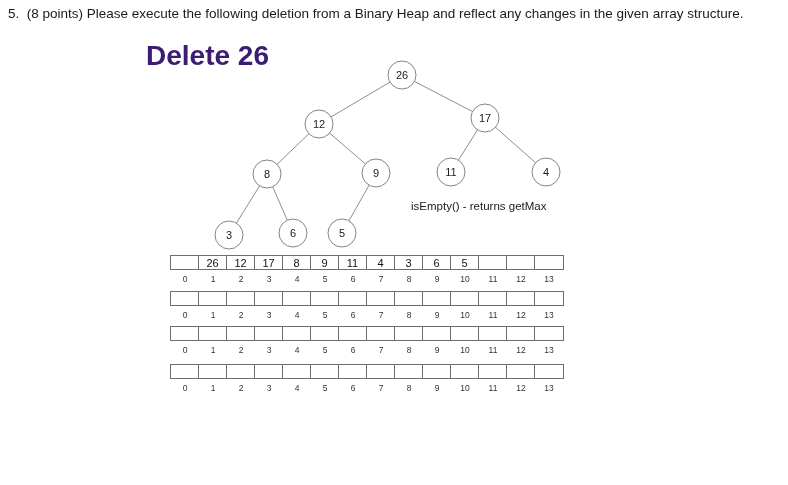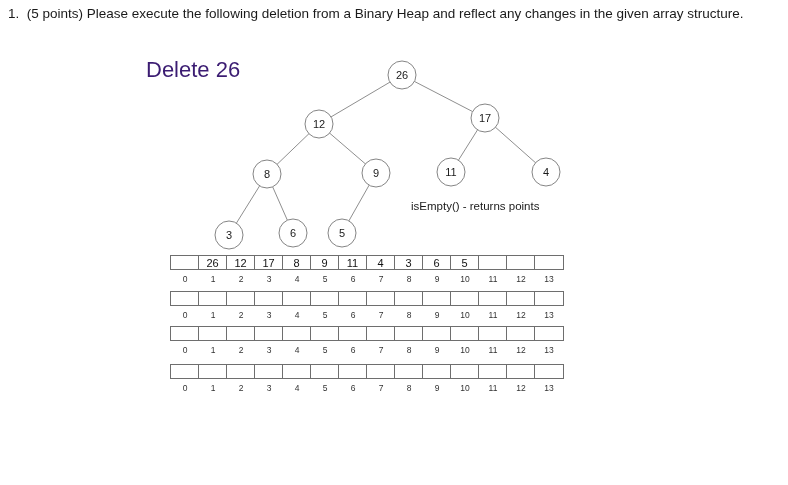--- a/index.html
+++ b/index.html
@@ -14,22 +14,22 @@
     width:788px;height:485px;
     font-family:"Liberation Sans", sans-serif;
     color:var(--text-color);
     overflow:hidden;
   }
   .question{
     position:absolute;left:8px;top:4px;width:772px;
     font-size:13.5px;line-height:20px;white-space:pre-wrap;
   }
   .title{
-    position:absolute;left:146px;top:55px;
-    font-size:22px;font-weight:normal;line-height:29px;
+    position:absolute;left:146px;top:41px;
+    font-size:28px;font-weight:bold;line-height:29px;
     color:var(--title-color);
   }
   svg.tree{position:absolute;left:0;top:0;}
   .edge{stroke:var(--line-color);stroke-width:1;}
   .node-circle{fill:#ffffff;stroke:#858585;stroke-width:1;}
   .node-label{
     font-family:"Liberation Sans", sans-serif;
     font-size:11px;fill:var(--text-color);text-anchor:middle;
   }
   .heap-info{
@@ -52,21 +52,21 @@
     display:flex;align-items:center;justify-content:center;
     font-size:11px;color:#111;
   }
   .cell:last-child{border-right:none;}
   .indices{display:flex;margin-top:4px;padding-left:1px;}
   .idx{flex:0 0 28px;text-align:center;font-size:8.5px;color:#333;}
 </style>
 </head>
 <body>
 
-<div class="question">1.  (5 points) Please execute the following deletion from a Binary Heap and reflect any changes in the given array structure.</div>
+<div class="question">5.  (8 points) Please execute the following deletion from a Binary Heap and reflect any changes in the given array structure.</div>
 
 <div class="title">
   <div>Delete 26</div>
 </div>
 
 <svg class="tree" width="788" height="260" viewBox="0 0 788 260">
     <line x1="402" y1="75" x2="319" y2="124" class="edge"></line>
     <line x1="402" y1="75" x2="485" y2="118" class="edge"></line>
     <line x1="319" y1="124" x2="267" y2="174" class="edge"></line>
     <line x1="319" y1="124" x2="376" y2="173" class="edge"></line>
@@ -111,21 +111,21 @@
       <circle cx="293" cy="233" r="14" class="node-circle"></circle>
       <text x="293" y="237" class="node-label">6</text>
     </g>
     <g>
       <circle cx="342" cy="233" r="14" class="node-circle"></circle>
       <text x="342" y="237" class="node-label">5</text>
     </g>
   </svg>
 
 <div class="heap-info">
-  <div>isEmpty() - returns points</div>
+  <div>isEmpty() - returns getMax</div>
 </div>
 
 <div class="array-section">
     <div class="array-block row-0">
       <div class="cells">
         <div class="cell"></div>
         <div class="cell">26</div>
         <div class="cell">12</div>
         <div class="cell">17</div>
         <div class="cell">8</div>

